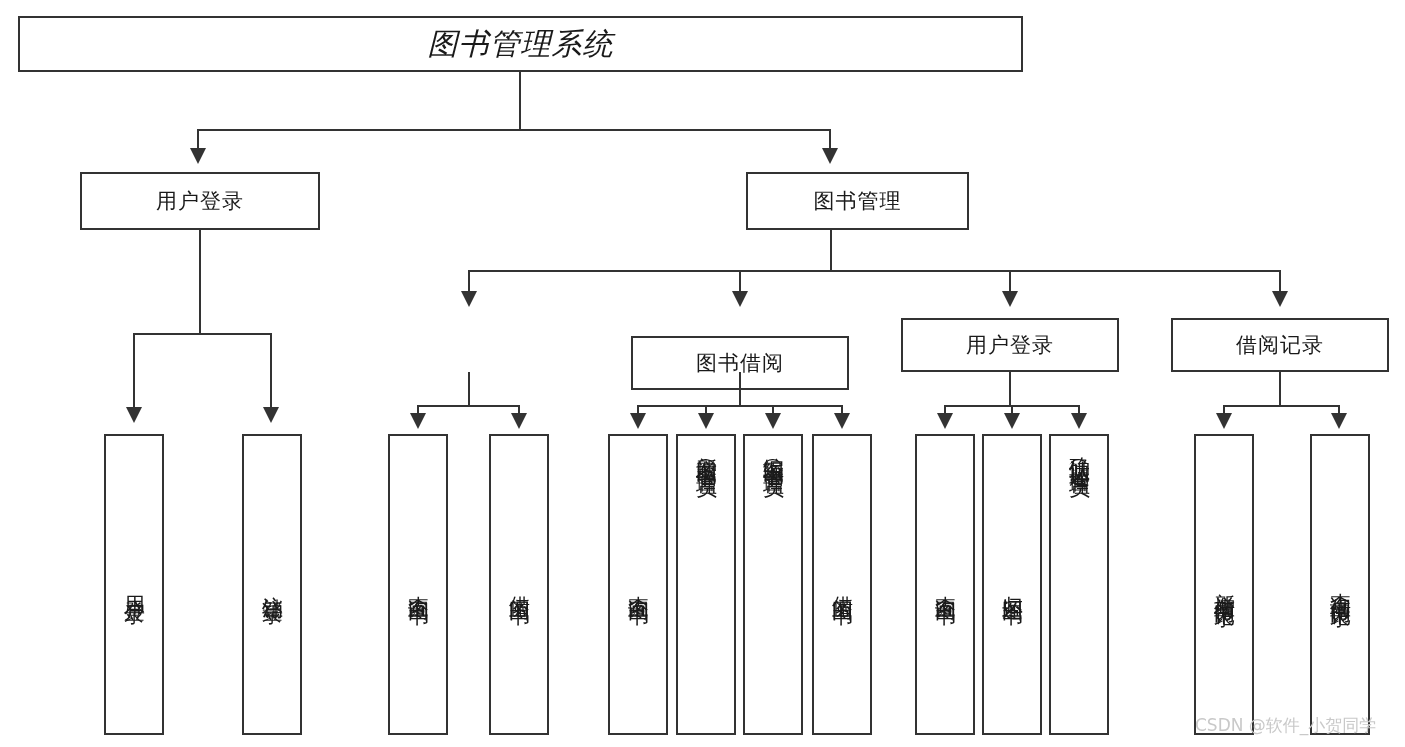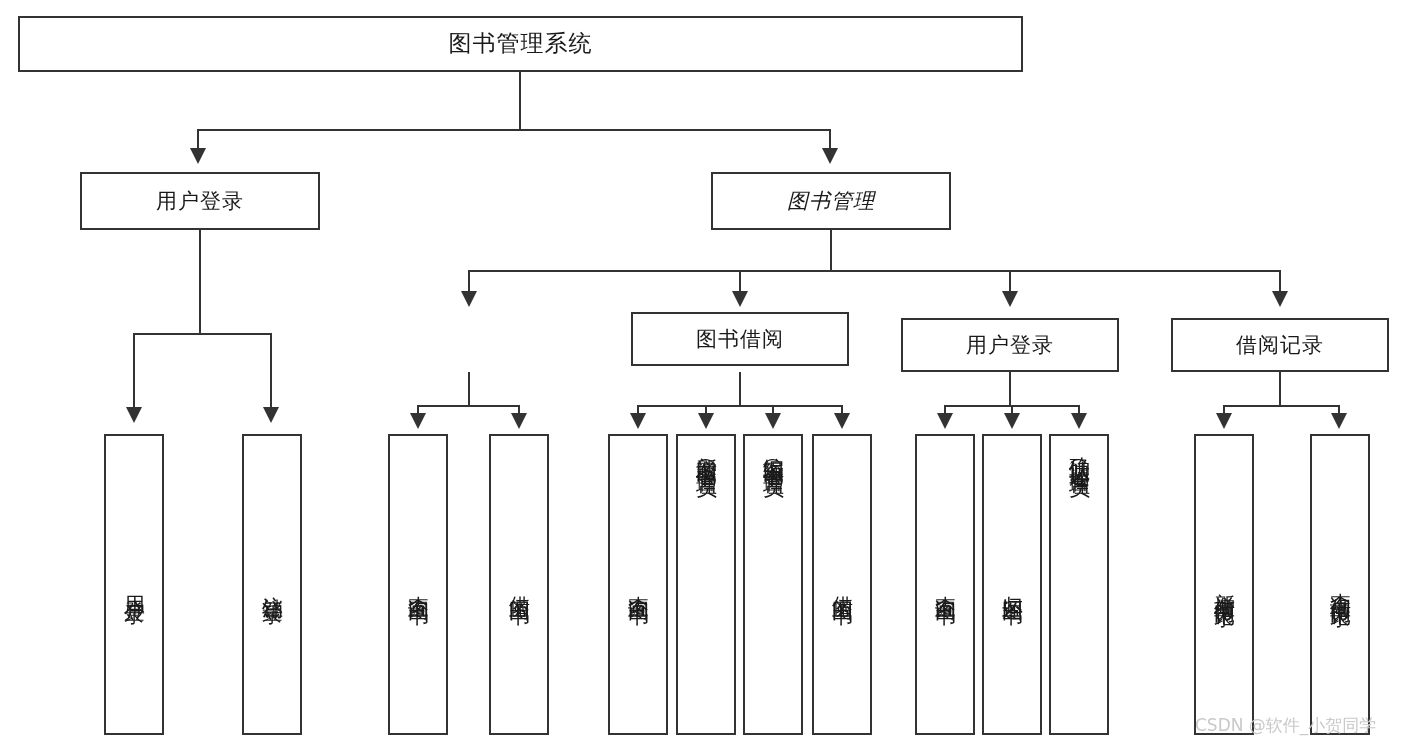--- a/index.html
+++ b/index.html
@@ -31,21 +31,21 @@
     display:block;
     text-align:center;
     white-space:pre-line;
   }
   
   .node.horiz .label{
     writing-mode:horizontal-tb;
     font-size:21px;
     letter-spacing:1px;
   }
-  .node.root .label{font-size:23px;}
+  .node.root .label{font-size:30px;font-style:italic;}
   
   .node.vert{
     align-items:center;
     justify-content:center;
     padding:4px 0;
   }
   .node.vert .label{
     writing-mode:vertical-rl;
     text-orientation:upright;
     font-size:21px;
@@ -95,21 +95,21 @@
   <div class="vline" style="left:197px;top:129px;height:20px;"></div>
   <div class="arrow" style="left:190px;top:148px;"></div>
 
   <div class="vline" style="left:829px;top:129px;height:20px;"></div>
   <div class="arrow" style="left:822px;top:148px;"></div>
 
   <div class="node horiz" style="left:80px;top:172px;width:240px;height:58px;">
     <span class="label">用户登录</span>
   </div>
 
-  <div class="node horiz" style="left:711px;top:172px;width:240px;height:58px;font-style:italic;">
+  <div class="node horiz" style="left:746px;top:172px;width:223px;height:58px;">
     <span class="label">图书管理</span>
   </div>
 
   <div class="vline" style="left:199px;top:230px;height:104px;"></div>
   <div class="hline" style="left:133px;top:333px;width:139px;"></div>
   <div class="vline" style="left:133px;top:333px;height:75px;"></div>
   <div class="arrow" style="left:126px;top:407px;"></div>
   <div class="vline" style="left:270px;top:333px;height:75px;"></div>
   <div class="arrow" style="left:263px;top:407px;"></div>
 
@@ -117,21 +117,21 @@
   <div class="hline" style="left:468px;top:270px;width:813px;"></div>
   <div class="vline" style="left:468px;top:270px;height:22px;"></div>
   <div class="arrow" style="left:461px;top:291px;"></div>
   <div class="vline" style="left:739px;top:270px;height:22px;"></div>
   <div class="arrow" style="left:732px;top:291px;"></div>
   <div class="vline" style="left:1009px;top:270px;height:22px;"></div>
   <div class="arrow" style="left:1002px;top:291px;"></div>
   <div class="vline" style="left:1279px;top:270px;height:22px;"></div>
   <div class="arrow" style="left:1272px;top:291px;"></div>
 
-  <div class="node horiz" style="left:631px;top:312px;width:218px;height:54px;">
+  <div class="node horiz" style="left:631px;top:336px;width:218px;height:54px;">
     <span class="label">图书借阅</span>
   </div>
   <div class="node horiz" style="left:901px;top:318px;width:218px;height:54px;">
     <span class="label">用户登录</span>
   </div>
   <div class="node horiz" style="left:1171px;top:318px;width:218px;height:54px;justify-content:center;">
     <span class="label">借阅记录</span>
   </div>
 
   <div class="vline" style="left:468px;top:372px;height:34px;"></div>

